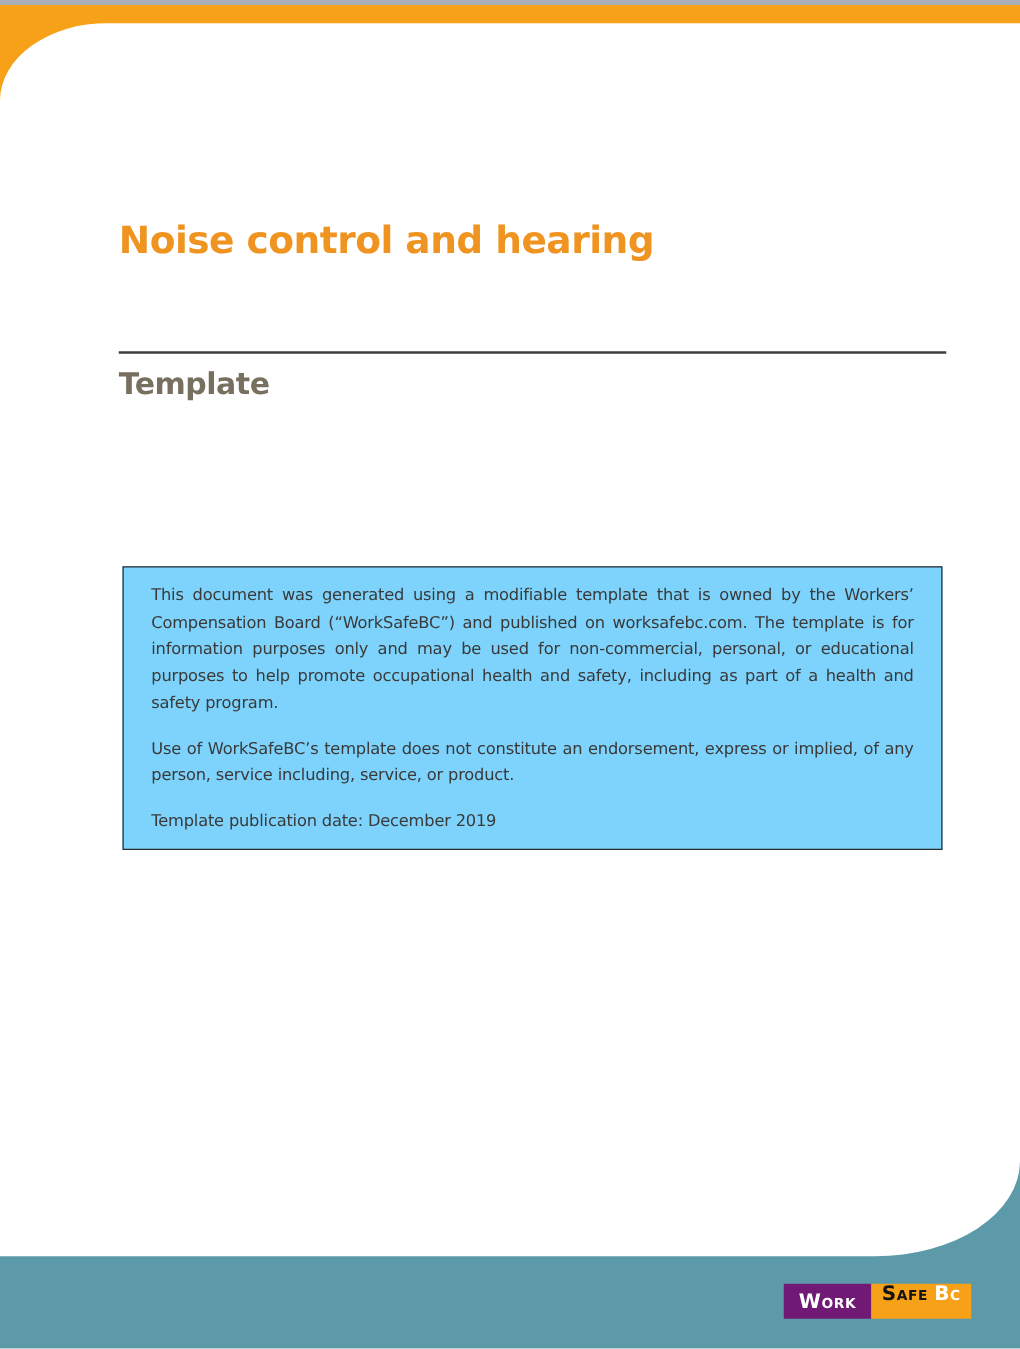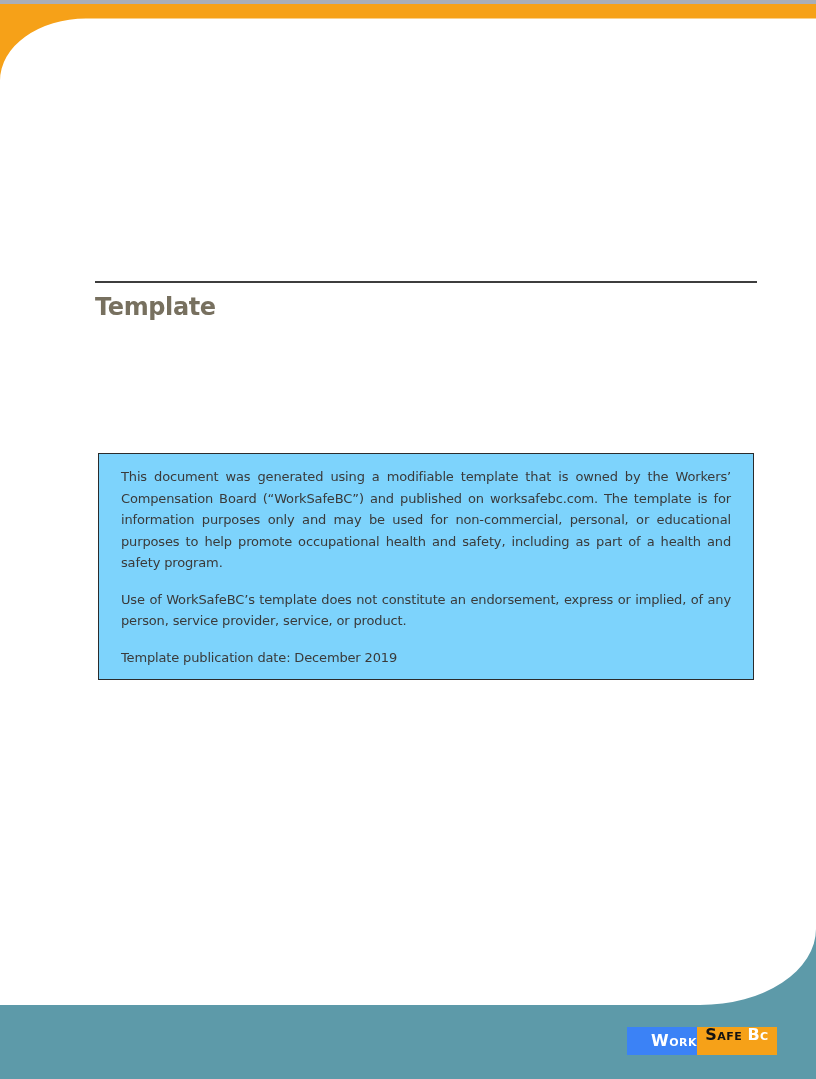--- a/index.html
+++ b/index.html
@@ -78,24 +78,24 @@
   .disclaimer-box p:last-child{margin-bottom:0;text-align:left;}
   
   .wsbc-logo{
     position:absolute;
     left:627px;top:1027px;
     width:150px;height:28px;
     display:flex;
     font-weight:bold;
   }
   .wsbc-left{
-    background:#3b82f6;
+    background:#701a75;
     color:#ffffff;
     width:70px;height:28px;
-    display:flex;align-items:center;justify-content:flex-end;
+    display:flex;align-items:center;justify-content:center;
   }
   .wsbc-right{
     background:#f6a118;
     width:80px;height:28px;
     display:flex;align-items:flex-start;justify-content:center;
     gap:5px;
   }
   .wsbc-word{
     display:inline-block;
     text-transform:uppercase;
@@ -112,29 +112,30 @@
 
 <div class="page">
 
   <div class="top-edge-line"></div>
 
   <svg class="top-deco" viewBox="0 0 816 100" xmlns="http://www.w3.org/2000/svg" aria-hidden="true">
     <path d="M0,4 L816,4 L816,18.5 L86,18.5 A86,62 0 0 0 0,80.5 Z" fill="#f6a118"></path>
   </svg>
 
   <h1 class="doc-title">
+    <span>Noise control and hearing</span>
   </h1>
 
   <div class="title-rule"></div>
 
   <h2 class="doc-subtitle">Template</h2>
 
   <div class="disclaimer-box">
     <p>This document was generated using a modifiable template that is owned by the Workers’ Compensation Board (“WorkSafeBC”) and published on worksafebc.com. The template is for information purposes only and may be used for non-commercial, personal, or educational purposes to help promote occupational health and safety, including as part of a health and safety program.</p>
-    <p>Use of WorkSafeBC’s template does not constitute an endorsement, express or implied, of any person, service provider, service, or product.</p>
+    <p>Use of WorkSafeBC’s template does not constitute an endorsement, express or implied, of any person, service including, service, or product.</p>
     <p>Template publication date: December 2019</p>
   </div>
 
   <svg class="bottom-deco" viewBox="0 0 816 150" xmlns="http://www.w3.org/2000/svg" aria-hidden="true">
     <path d="M816,0 A116,76 0 0 1 700,76 L0,76 L0,150 L816,150 Z" fill="#5d9aa9"></path>
   </svg>
 
   <div class="wsbc-logo">
     <div class="wsbc-left">
       <span class="wsbc-word">Work</span>

